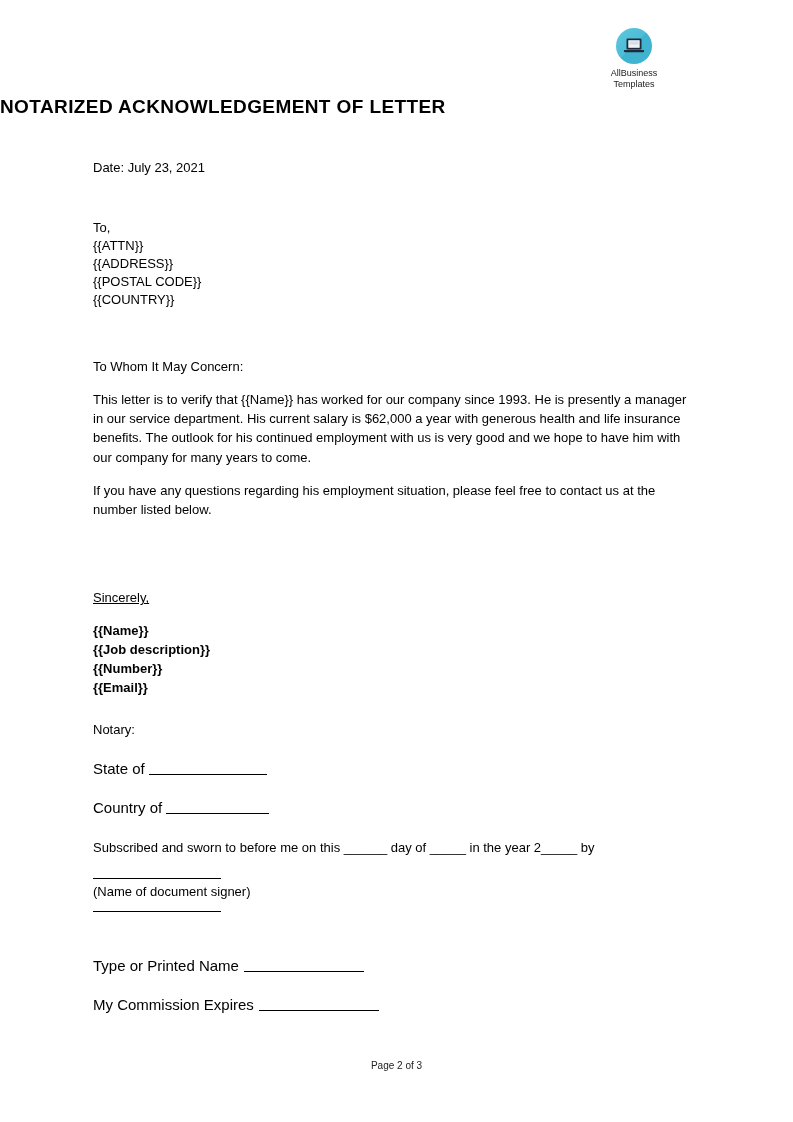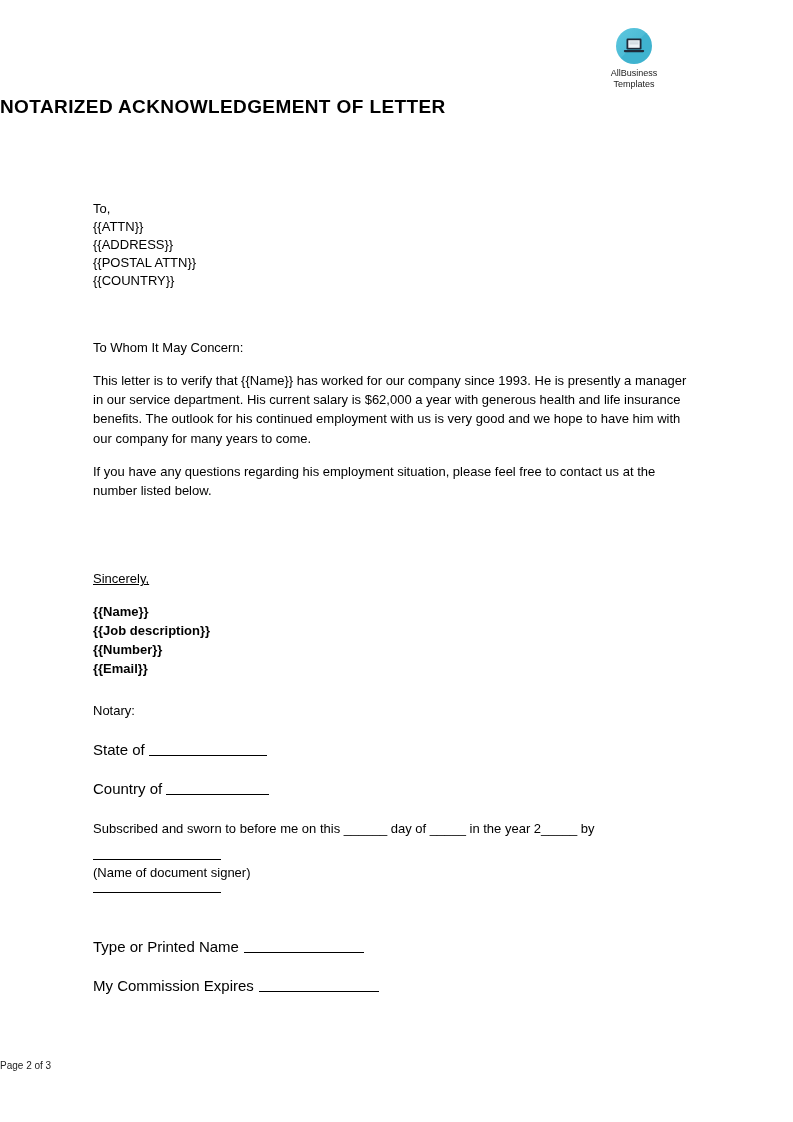--- a/index.html
+++ b/index.html
@@ -141,20 +141,21 @@
 
   .bottom-fields { margin-top: 44px; }
   .bottom-fields .field-line:first-child { margin-top: 0; }
 
   
   .footer {
     position: absolute;
     top: 1060px;
     left: 0;
     width: 793px;
+    text-align: center;
     font-size: 10px;
     color: #222222;
   }
 </style>
 </head>
 <body>
 
 <div class="page">
 
   <div class="logo-block">
@@ -168,26 +169,27 @@
       </svg>
     </span>
     <div class="logo-text">AllBusiness</div>
     <div class="logo-text">Templates</div>
   </div>
 
   <div class="doc-title">NOTARIZED  ACKNOWLEDGEMENT OF LETTER</div>
 
   <div class="content">
 
+    <div class="date-line">Date: July 23, 2021</div>
 
     <div class="addr-block">
       <div>To,</div>
       <div>{{ATTN}}</div>
       <div>{{ADDRESS}}</div>
-      <div>{{POSTAL ATTN}}</div>
+      <div>{{POSTAL CODE}}</div>
       <div>{{COUNTRY}}</div>
     </div>
 
     <div class="salutation">To Whom It May Concern:</div>
 
     <div class="para">This letter is to verify that {{Name}} has worked for our company since 1993. He is presently a manager in our service department. His current salary is $62,000 a year with generous health and life insurance benefits. The outlook for his continued employment with us is very good and we hope to have him with our company for many years to come.</div>
 
     <div class="para">If you have any questions regarding his employment situation, please feel free to contact us at the number listed below.</div>
 
     <div class="closing">Sincerely,</div>

